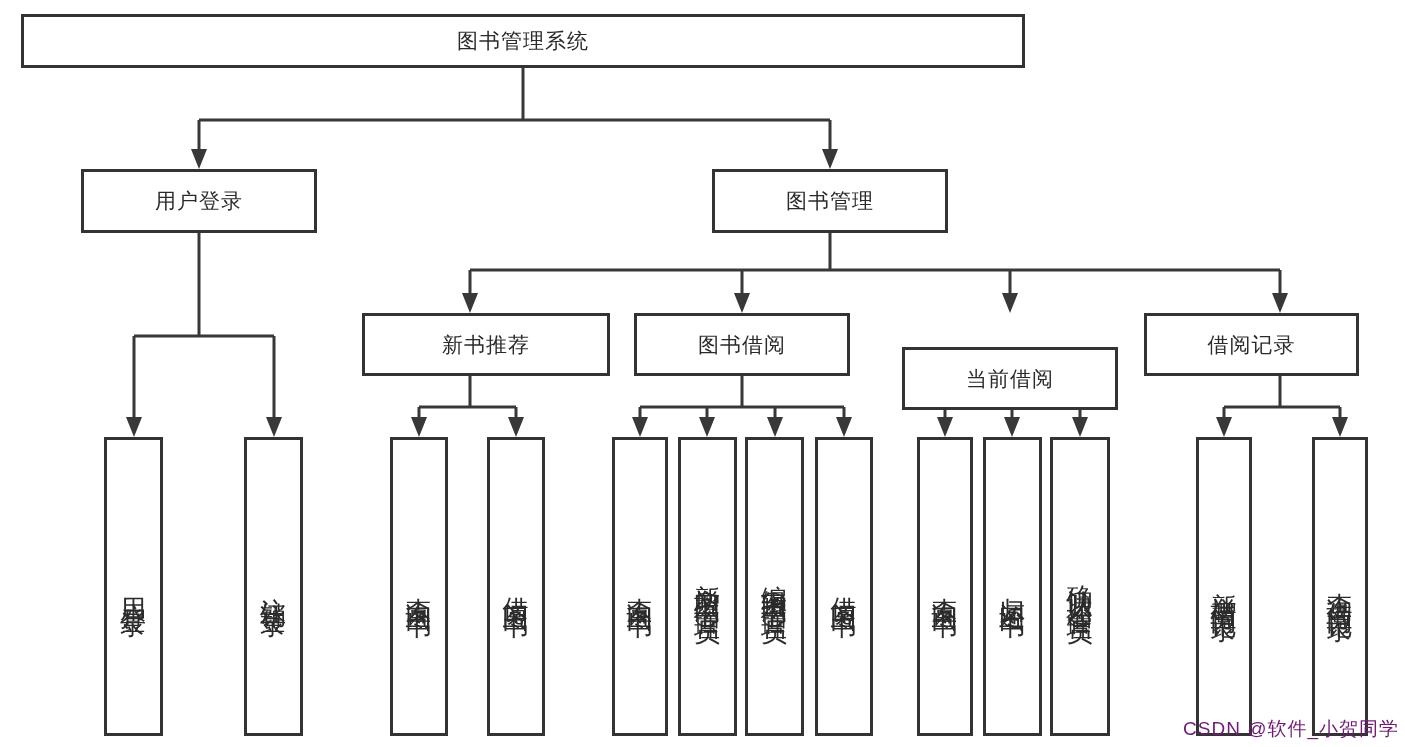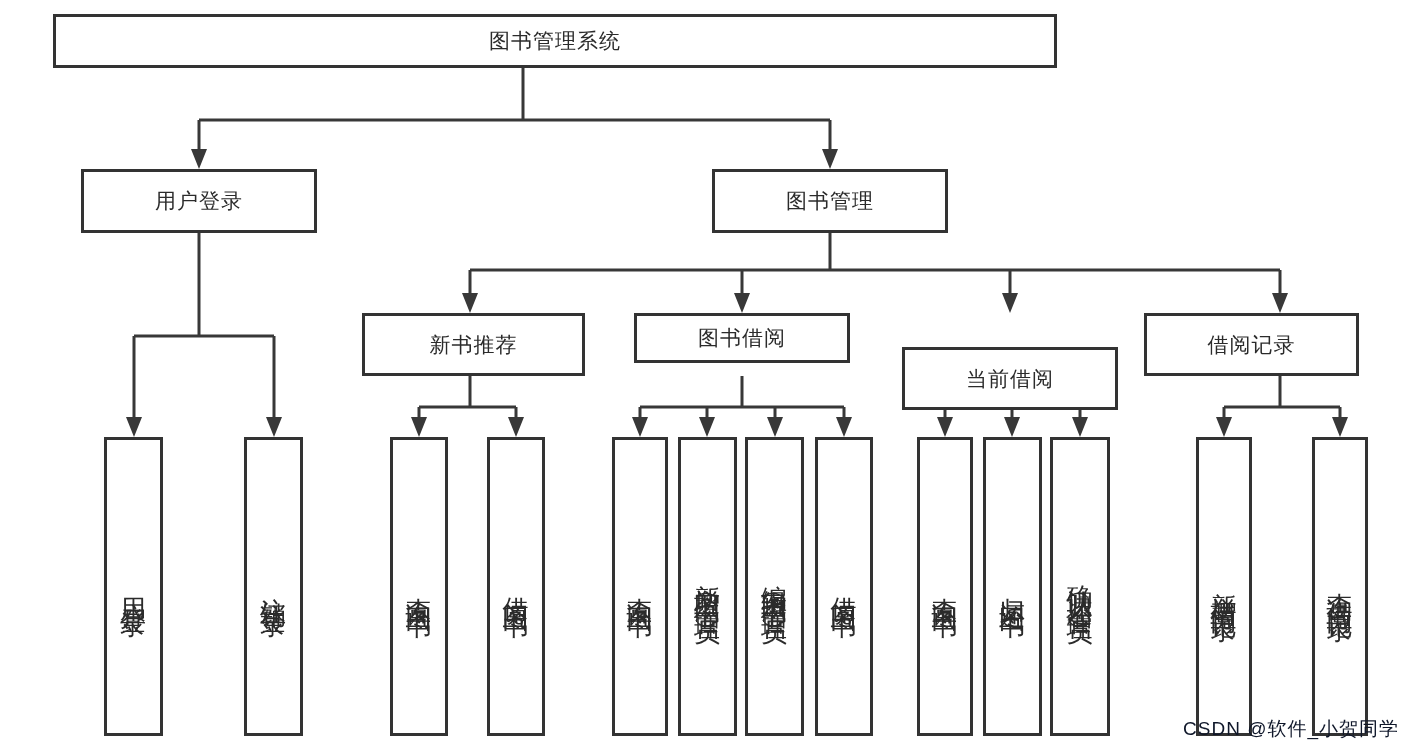--- a/index.html
+++ b/index.html
@@ -39,25 +39,25 @@
   }
   .vbox span {
     writing-mode: vertical-rl;
     text-orientation: mixed;
     font-size: 26px;
     letter-spacing: 5px;
     line-height: 1;
     white-space: nowrap;
   }
   
-  .n-root            { left: 21px;   top: 14px;  width: 1004px; height: 54px; margin-left: 32px; }
+  .n-root            { left: 21px;   top: 14px;  width: 1004px; height: 54px; }
   .n-user-login      { left: 81px;   top: 169px; width: 236px;  height: 64px; }
   .n-book-mgmt       { left: 712px;  top: 169px; width: 236px;  height: 64px; }
-  .n-new-book-rec    { left: 362px;  top: 313px; width: 223px;  height: 63px; }
-  .n-book-borrow     { left: 634px;  top: 313px; width: 216px;  height: 50px; }
+  .n-new-book-rec    { left: 362px;  top: 313px; width: 248px;  height: 63px; }
+  .n-book-borrow     { left: 634px;  top: 313px; width: 216px;  height: 63px; }
   .n-current-borrow  { left: 902px;  top: 313px; width: 216px;  height: 63px; margin-top: 34px; }
   .n-borrow-records  { left: 1144px; top: 313px; width: 215px;  height: 63px; }
   .leaf              { top: 437px;  height: 299px; }
   .n-ul-login        { left: 104px;  width: 59px; }
   .n-ul-logout       { left: 244px;  width: 59px; }
   .n-nbr-query       { left: 390px;  width: 58px; }
   .n-nbr-borrow      { left: 487px;  width: 58px; }
   .n-bb-query        { left: 612px;  width: 56px; }
   .n-bb-add          { left: 678px;  width: 59px; }
   .n-bb-edit         { left: 745px;  width: 59px; }
@@ -65,21 +65,21 @@
   .n-cb-query        { left: 917px;  width: 56px; }
   .n-cb-return       { left: 983px;  width: 59px; }
   .n-cb-confirm      { left: 1050px; width: 60px; }
   .n-br-add          { left: 1196px; width: 56px; }
   .n-br-query        { left: 1312px; width: 56px; }
   .watermark {
     position: absolute;
     right: 6px;
     bottom: 5px;
     font-size: 19px;
-    color: #0f172a;
+    color: #701a75;
     letter-spacing: 1px;
     white-space: nowrap;
   }
 </style>
 </head>
 <body>
 
 <div class="canvas">
 
   <svg class="connectors" viewBox="0 0 1405 747">

